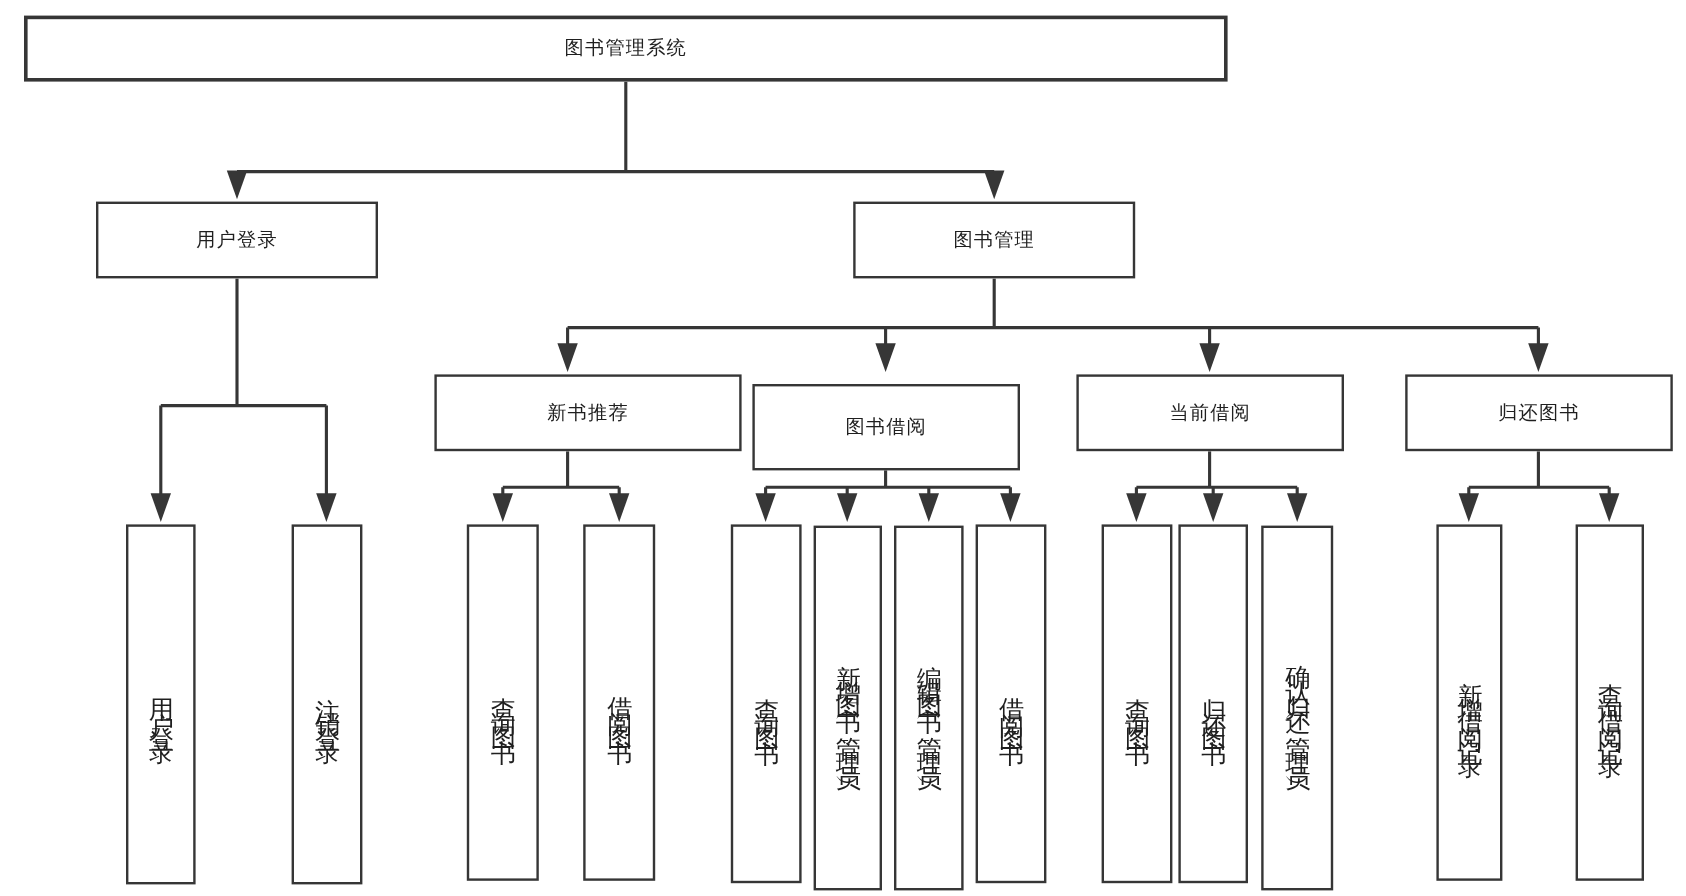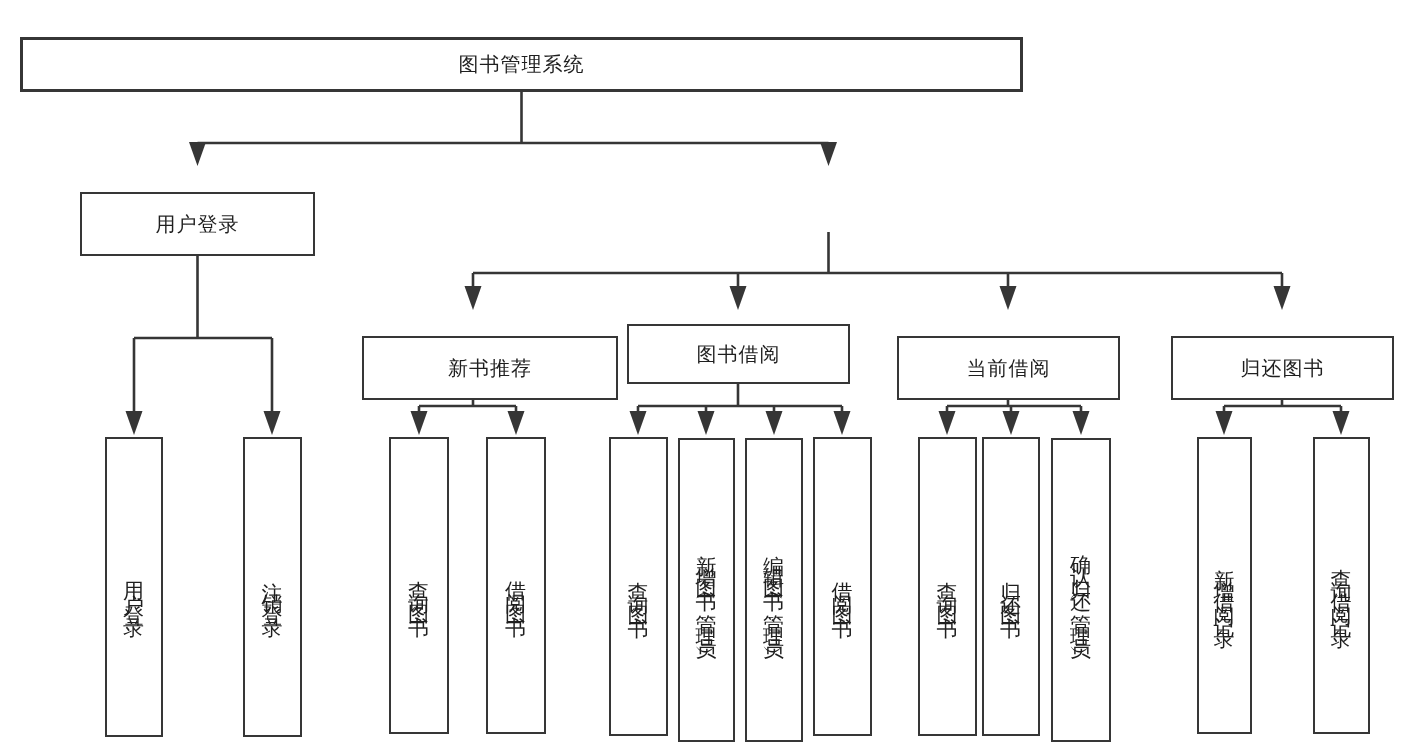--- a/index.html
+++ b/index.html
@@ -6,21 +6,21 @@
   .canvas{
     position:relative;width:1405px;height:747px;background:#ffffff;overflow:hidden;
     font-family:"Liberation Sans",sans-serif;color:#1f1f1f;
   }
   .connectors{position:absolute;left:0;top:0;}
   .node{
     position:absolute;box-sizing:border-box;background:#ffffff;
     border:2.5px solid #363636;display:flex;align-items:center;justify-content:center;
     text-align:center;
   }
-  .node.h{font-size:20px;letter-spacing:1px;margin-top:24px;}
+  .node.h{font-size:16px;letter-spacing:1px;}
   .node.root{border-width:3px;}
   .node.v{
     writing-mode:vertical-rl;font-size:21px;letter-spacing:12px;
     line-height:1;padding-top:4px;
   }
   .watermark{
     position:absolute;right:6px;bottom:5px;font-size:21px;
     color:rgba(170,170,178,0.85);letter-spacing:1px;white-space:nowrap;
   }
 </style>
@@ -58,23 +58,24 @@
       <polygon points="1011,435 1002.5,411 1019.5,411"></polygon>
       <polygon points="1081,435 1072.5,411 1089.5,411"></polygon>
       <polygon points="1224,435 1215.5,411 1232.5,411"></polygon>
       <polygon points="1341,435 1332.5,411 1349.5,411"></polygon>
     </g>
   </svg>
 
   <div class="node h root" style="left:20px;top:13px;width:1003px;height:55px">图书管理系统</div>
 
   <div class="node h" style="left:80px;top:168px;width:235px;height:64px">用户登录</div>
+  <div class="node h" style="left:711px;top:168px;width:235px;height:64px">图书管理</div>
 
   <div class="node h" style="left:362px;top:312px;width:256px;height:64px">新书推荐</div>
-  <div class="node h" style="left:627px;top:300px;width:223px;height:60px">图书借阅</div>
+  <div class="node h" style="left:627px;top:320px;width:223px;height:72px">图书借阅</div>
   <div class="node h" style="left:897px;top:312px;width:223px;height:64px">当前借阅</div>
   <div class="node h" style="left:1171px;top:312px;width:223px;height:64px">归还图书</div>
 
   <div class="node v" style="left:105px;top:437px;width:58px;height:300px">用户登录</div>
   <div class="node v" style="left:243px;top:437px;width:59px;height:300px">注销登录</div>
 
   <div class="node v" style="left:389px;top:437px;width:60px;height:297px">查询图书</div>
   <div class="node v" style="left:486px;top:437px;width:60px;height:297px">借阅图书</div>
 
   <div class="node v" style="left:609px;top:437px;width:59px;height:299px">查询图书</div>

